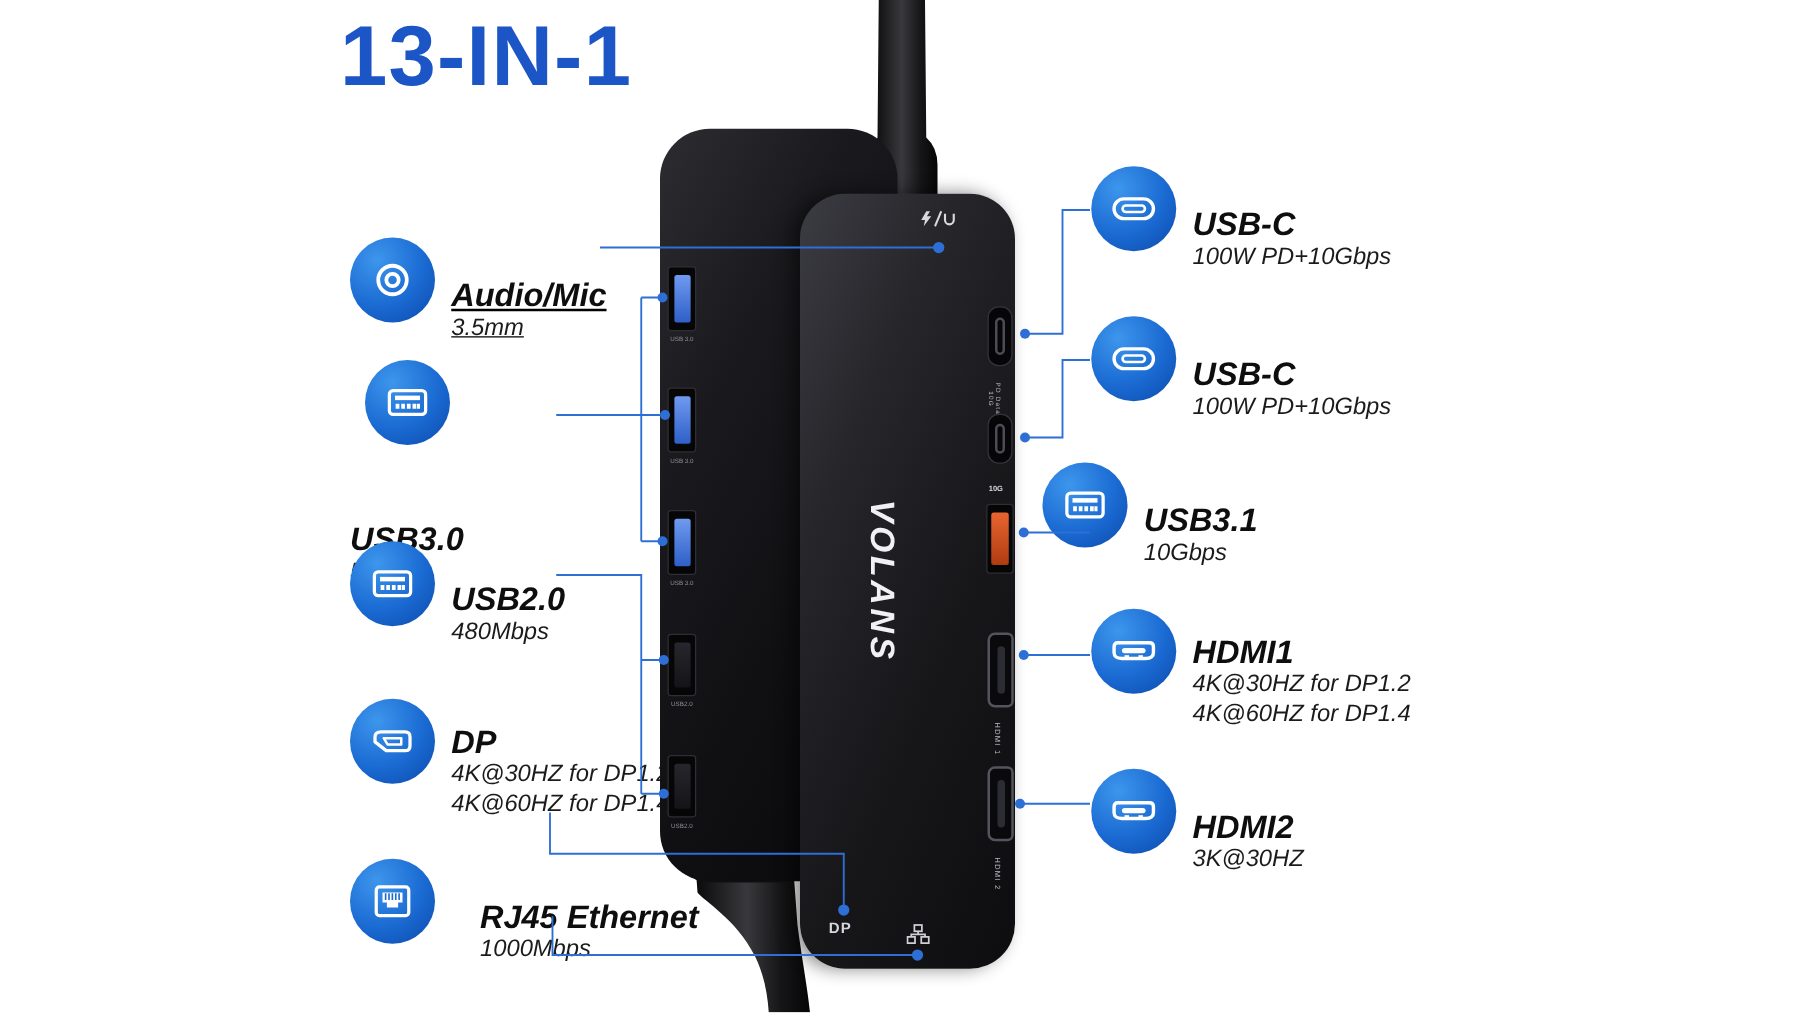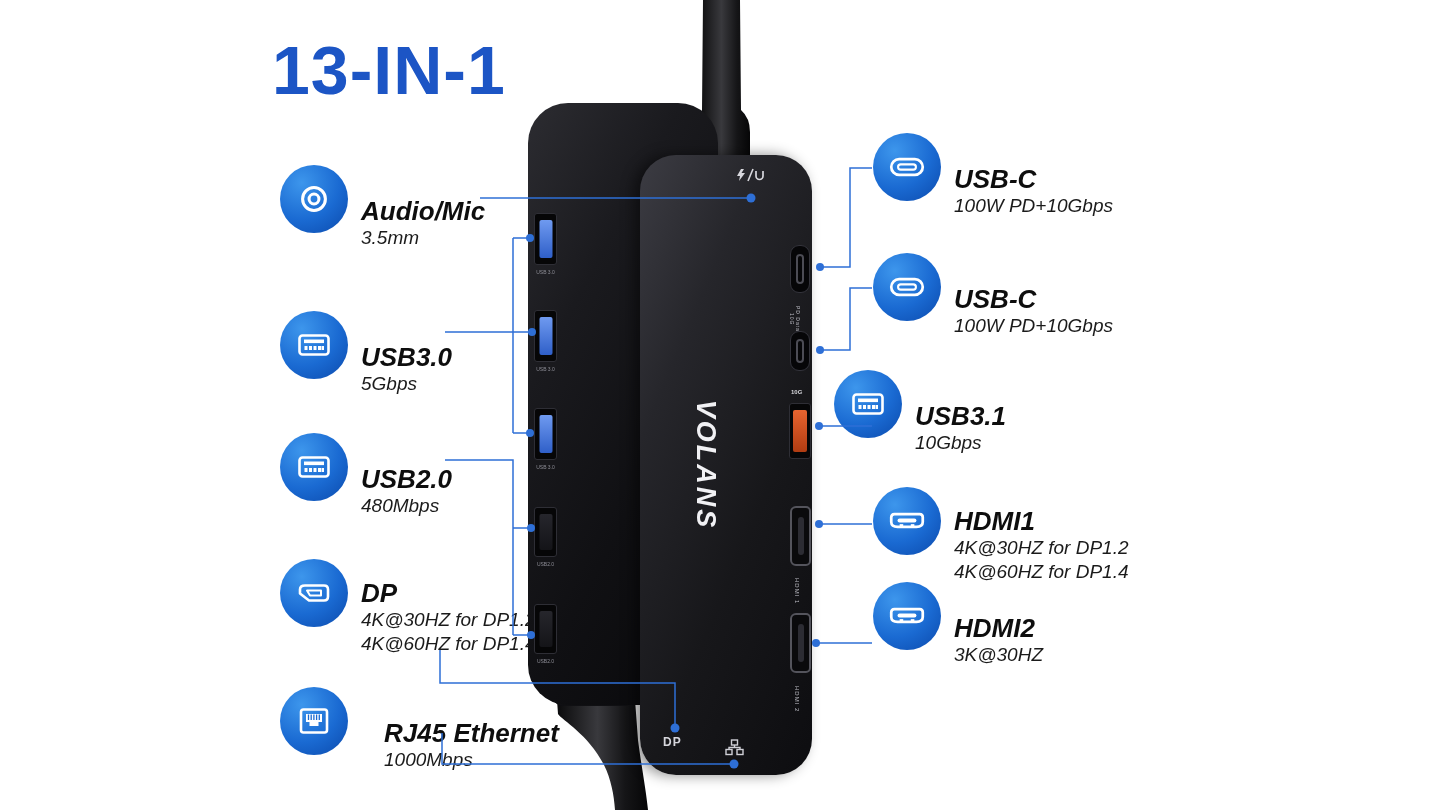--- a/index.html
+++ b/index.html
@@ -6,21 +6,21 @@
   html,body { background:#ffffff; }
   #stage {
     position:relative; width:1440px; height:810px; background:#ffffff;
     overflow:hidden; font-family:"Liberation Sans", sans-serif;
   }
   svg.layer { position:absolute; left:0; top:0; pointer-events:none; }
   .page-title {
     position:absolute; left:272px; top:6px;
     font:italic 0 "Liberation Sans",sans-serif;
     font-style:normal;
-    font-size:68px; font-weight:900; letter-spacing:1px; color:#1c55c5;margin-top:25px;
+    font-size:68px; font-weight:900; letter-spacing:1px; color:#1c55c5;
   }
   .device { position:absolute; }
   .device-back {
     left:528px; top:103px; width:190px; height:602px; border-radius:40px;
     background:linear-gradient(118deg,#2c2c31 0%,#1a1a1e 30%,#101013 62%,#08080a 100%);
     z-index:3;
   }
   .device-front {
     left:640px; top:155px; width:172px; height:620px; border-radius:36px;
     background:linear-gradient(113deg,#3c3c43 0%,#26262b 28%,#17171a 62%,#0d0d10 100%);
@@ -185,34 +185,34 @@
       <circle cx="820" cy="267" r="4"></circle>
       <circle cx="820" cy="350" r="4"></circle>
       <circle cx="819" cy="426" r="4"></circle>
       <circle cx="819" cy="524" r="4"></circle>
       <circle cx="816" cy="643" r="4"></circle>
     </g>
   </svg>
 
   <div class="page-title">13-IN-1</div>
 
-  <div class="callout" style="left:280px;top:159px;">
+  <div class="callout" style="left:280px;top:184px;text-decoration:underline;">
     <div class="badge">
       <svg width="38" height="38" viewBox="0 0 40 40" fill="none" stroke="#fff">
         <circle cx="20" cy="20" r="12" stroke-width="3.2"></circle>
         <circle cx="20" cy="20" r="5.2" stroke-width="3.2"></circle>
       </svg>
     </div>
     <div class="c-text">
       <span class="c-name">Audio/Mic</span>
       <span class="c-spec">3.5mm</span>
     </div>
   </div>
 
-  <div class="callout" style="left:280px;top:305px;">
+  <div class="callout" style="left:280px;top:288px;flex-direction:column;">
     <div class="badge">
       <svg width="40" height="40" viewBox="0 0 40 40">
         <rect x="5.5" y="10.5" width="29" height="19" rx="3" fill="none" stroke="#fff" stroke-width="2.6"></rect>
         <rect x="10" y="14.5" width="20" height="3.6" fill="#fff"></rect>
         <g fill="#fff">
             <rect x="10.5" y="21" width="3" height="4"></rect>
             <rect x="15" y="21" width="3" height="4"></rect>
             <rect x="19.5" y="21" width="3" height="4"></rect>
             <rect x="24" y="21" width="3" height="4"></rect>
             <rect x="27.5" y="21" width="2.5" height="4"></rect>
@@ -336,21 +336,21 @@
           </g>
       </svg>
     </div>
     <div class="c-text">
       <span class="c-name">HDMI1</span>
       <span class="c-spec">4K@30HZ for DP1.2</span>
       <span class="c-spec">4K@60HZ for DP1.4</span>
     </div>
   </div>
 
-  <div class="callout" style="left:873px;top:576px;">
+  <div class="callout" style="left:873px;top:609px;">
     <div class="badge">
       <svg width="42" height="42" viewBox="0 0 40 40" fill="none" stroke="#fff">
         <path d="M8 13.5 H32 Q35 13.5 35 16.5 V21 Q35 25.5 29 25.5 H11 Q5 25.5 5 21 V16.5 Q5 13.5 8 13.5 Z" stroke-width="2.6" stroke-linejoin="round"></path>
         <rect x="11" y="17.5" width="18" height="4" rx="2" fill="#fff" stroke="none"></rect>
         <g fill="#fff" stroke="none">
             <rect x="13" y="23" width="3.4" height="2.2"></rect>
             <rect x="23.6" y="23" width="3.4" height="2.2"></rect>
           </g>
       </svg>
     </div>

